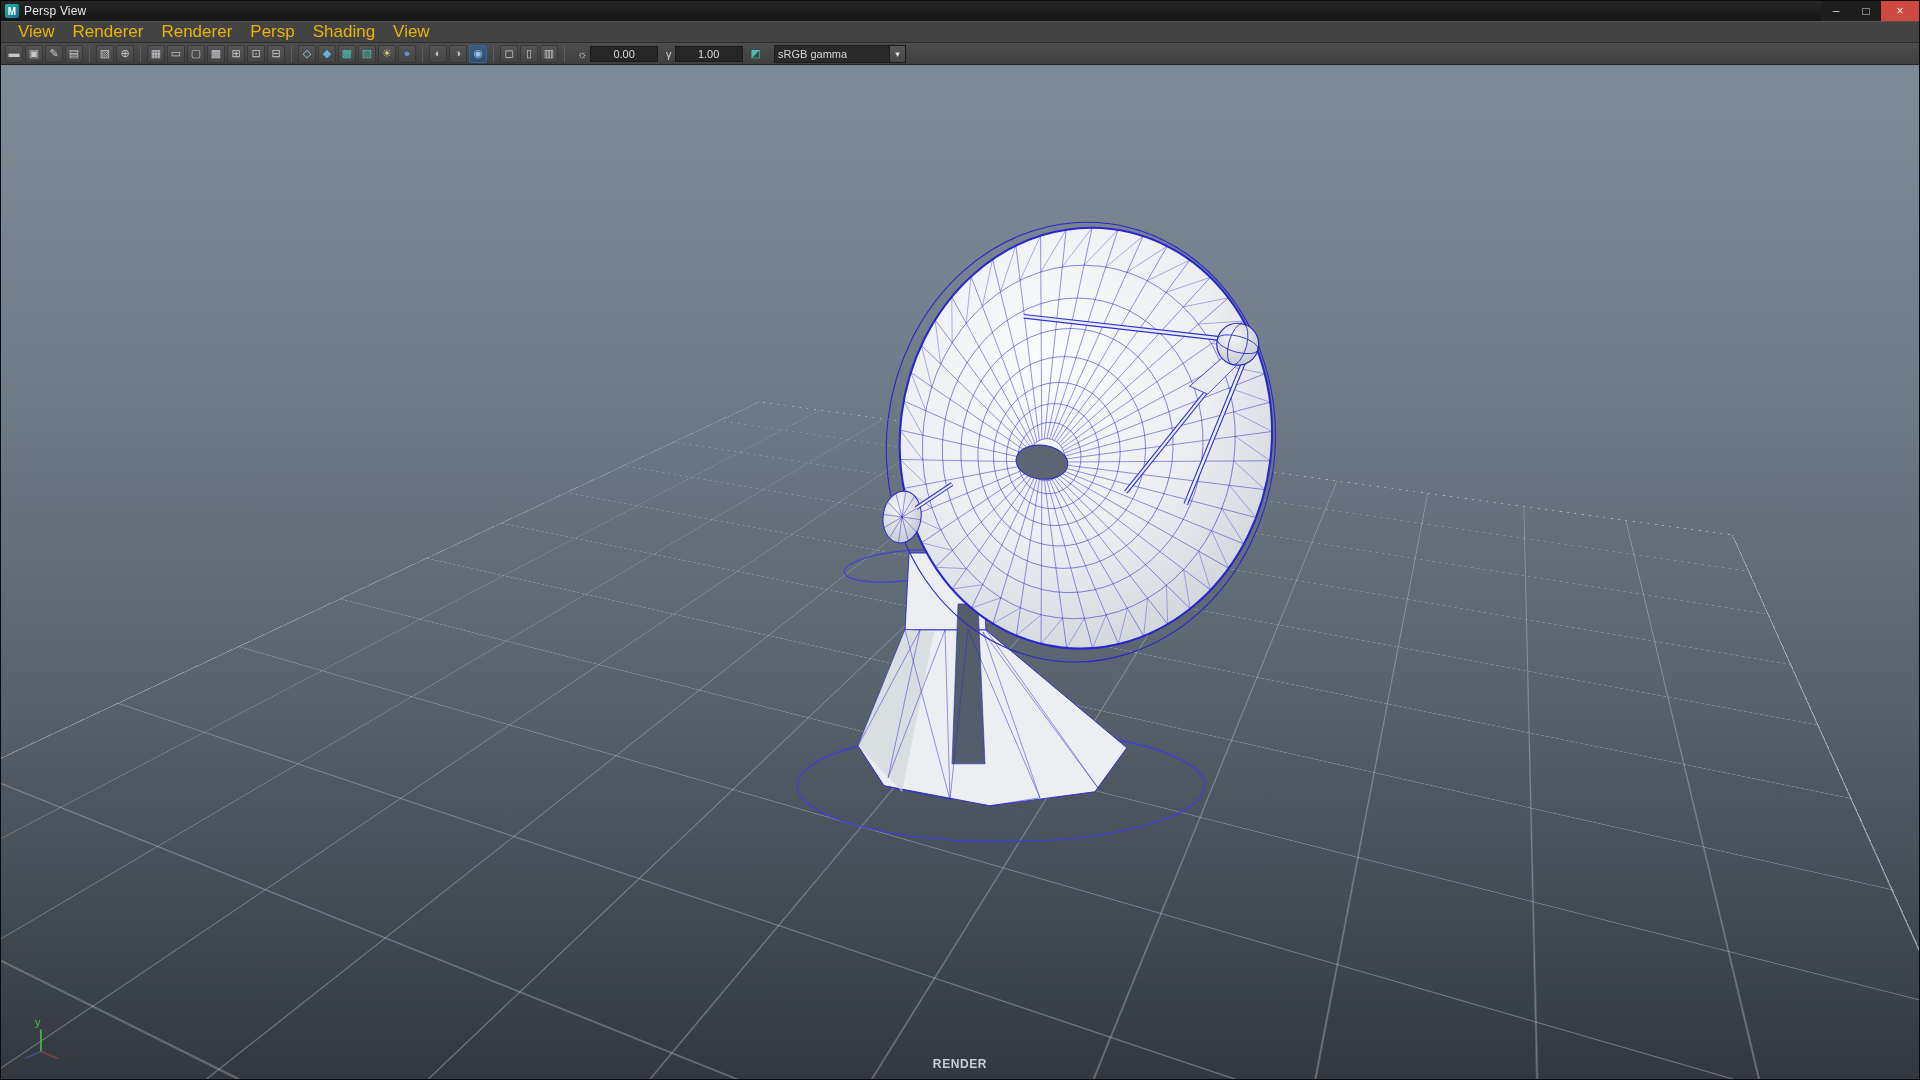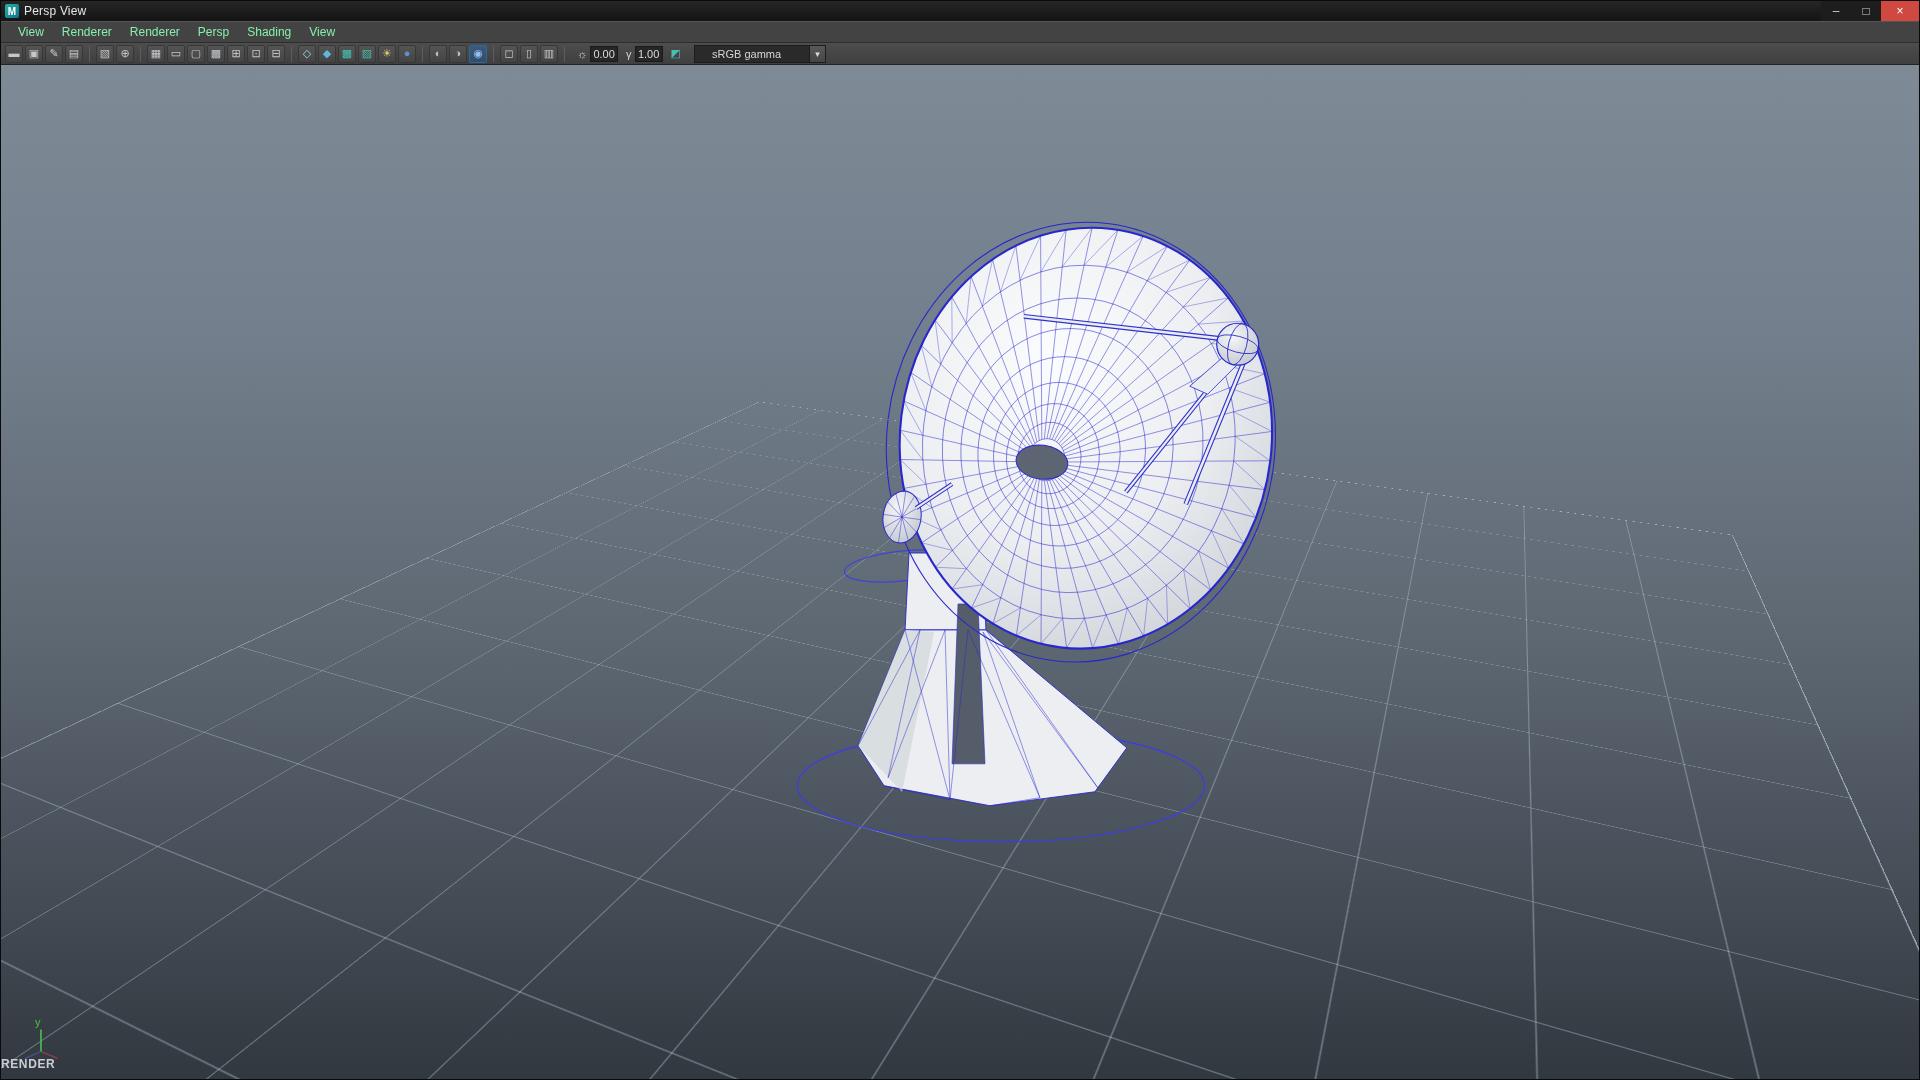--- a/index.html
+++ b/index.html
@@ -8,46 +8,46 @@
 
   
   .titlebar{flex:0 0 20px;height:20px;background:linear-gradient(#262626,#141414);display:flex;align-items:center;color:#e6e6e6;font-size:12px}
   .app-icon{width:14px;height:14px;margin:0 5px 0 4px;background:linear-gradient(135deg,#2bb3a3,#0d6f8c);color:#fff;font-size:10px;font-weight:bold;display:flex;align-items:center;justify-content:center;border-radius:2px}
   .title{font-weight:normal;letter-spacing:.2px}
   .win-controls{margin-left:auto;display:flex;height:100%}
   .win-btn{width:30px;height:100%;display:flex;align-items:center;justify-content:center;color:#cfcfcf;font-size:12px;cursor:pointer;background:#1d1d1d}
   .win-close{background:#cf4940;color:#fff;width:38px}
 
   
-  .menubar{flex:0 0 22px;height:22px;background:#434343;border-top:1px solid #555;border-bottom:1px solid #2e2e2e;display:flex;align-items:center;color:#86efac;font-size:12px;padding-left:8px}
+  .menubar{flex:0 0 22px;height:22px;background:#434343;border-top:1px solid #555;border-bottom:1px solid #2e2e2e;display:flex;align-items:center;color:#eab308;font-size:17px;padding-left:8px}
   .menu-item{padding:0 9px;height:100%;display:flex;align-items:center;cursor:default}
 
   
   .toolbar{flex:0 0 22px;height:22px;background:linear-gradient(#4d4d4d,#3f3f3f);border-bottom:1px solid #242424;display:flex;align-items:center;padding:0 4px}
   .tb-icons{display:flex;align-items:center;gap:2px}
   .tb-btn{width:18px;height:18px;display:flex;align-items:center;justify-content:center;font-size:11px;line-height:1;color:#c3c7cb;background:linear-gradient(#545454,#444);border:1px solid #373737;border-radius:2px;cursor:pointer}
   .tb-btn.active{background:linear-gradient(#3c5a7d,#324c69);border-color:#2c67a0;color:#cfe2fa}
   .tb-sep{width:1px;height:16px;background:#292929;border-right:1px solid #5d5d5d;margin:0 4px}
   .tb-glyph{color:#cdd0d3;font-size:11px;margin:0 3px 0 8px;cursor:pointer}
-  .tb-field{width:28px;height:16px;background:#262626;border:1px solid #1a1a1a;color:#dcdcdc;font-size:11px;text-align:center;font-family:"Liberation Sans",sans-serif}
+  .tb-field{width:68px;height:16px;background:#262626;border:1px solid #1a1a1a;color:#dcdcdc;font-size:11px;text-align:center;font-family:"Liberation Sans",sans-serif}
   .dropdown{margin-left:10px;height:18px;min-width:132px;background:#2a2a2a;border:1px solid #1c1c1c;color:#d6d6d6;font-size:11px;display:flex;align-items:stretch;cursor:pointer}
-  .dd-label{padding:0 17px;display:flex;align-items:center;flex:1}
+  .dd-label{padding:0 3px;display:flex;align-items:center;flex:1}
   .dd-arrow{width:16px;background:linear-gradient(#585858,#464646);display:flex;align-items:center;justify-content:center;color:#ddd;font-size:9px;border-left:1px solid #1c1c1c}
 
   
   .viewport{flex:1;position:relative;overflow:hidden;background:linear-gradient(180deg,#7e8a96 0%,#737f8c 26%,#5e6873 56%,#464e58 80%,#31383f 100%)}
   .grid-wrap{position:absolute;inset:0;perspective:1200px;perspective-origin:50% 30%}
   .grid-plane{position:absolute;left:51%;top:61%;width:1500px;height:1500px;
     transform:translate(-50%,-50%) rotateX(75deg) rotateZ(24deg);
     background-image:
       repeating-linear-gradient(0deg,rgba(192,203,214,.42) 0px,rgba(192,203,214,.42) 1px,transparent 1px,transparent 125px),
       repeating-linear-gradient(90deg,rgba(192,203,214,.42) 0px,rgba(192,203,214,.42) 1px,transparent 1px,transparent 125px);
     border:1px solid rgba(192,203,214,.48)}
   svg.scene{position:absolute;inset:0;width:100%;height:100%}
-  .camera-label{position:absolute;left:0;right:0;bottom:8px;color:#c9ced3;font-size:12px;font-weight:bold;letter-spacing:.6px}
+  .camera-label{position:absolute;left:0;right:0;bottom:8px;text-align:center;color:#c9ced3;font-size:12px;font-weight:bold;letter-spacing:.6px}
 </style>
 </head>
 <body>
 
 <div class="window">
 
   <div class="titlebar">
     <span class="app-icon">M</span>
     <span class="title">Persp View</span>
     <div class="win-controls">

